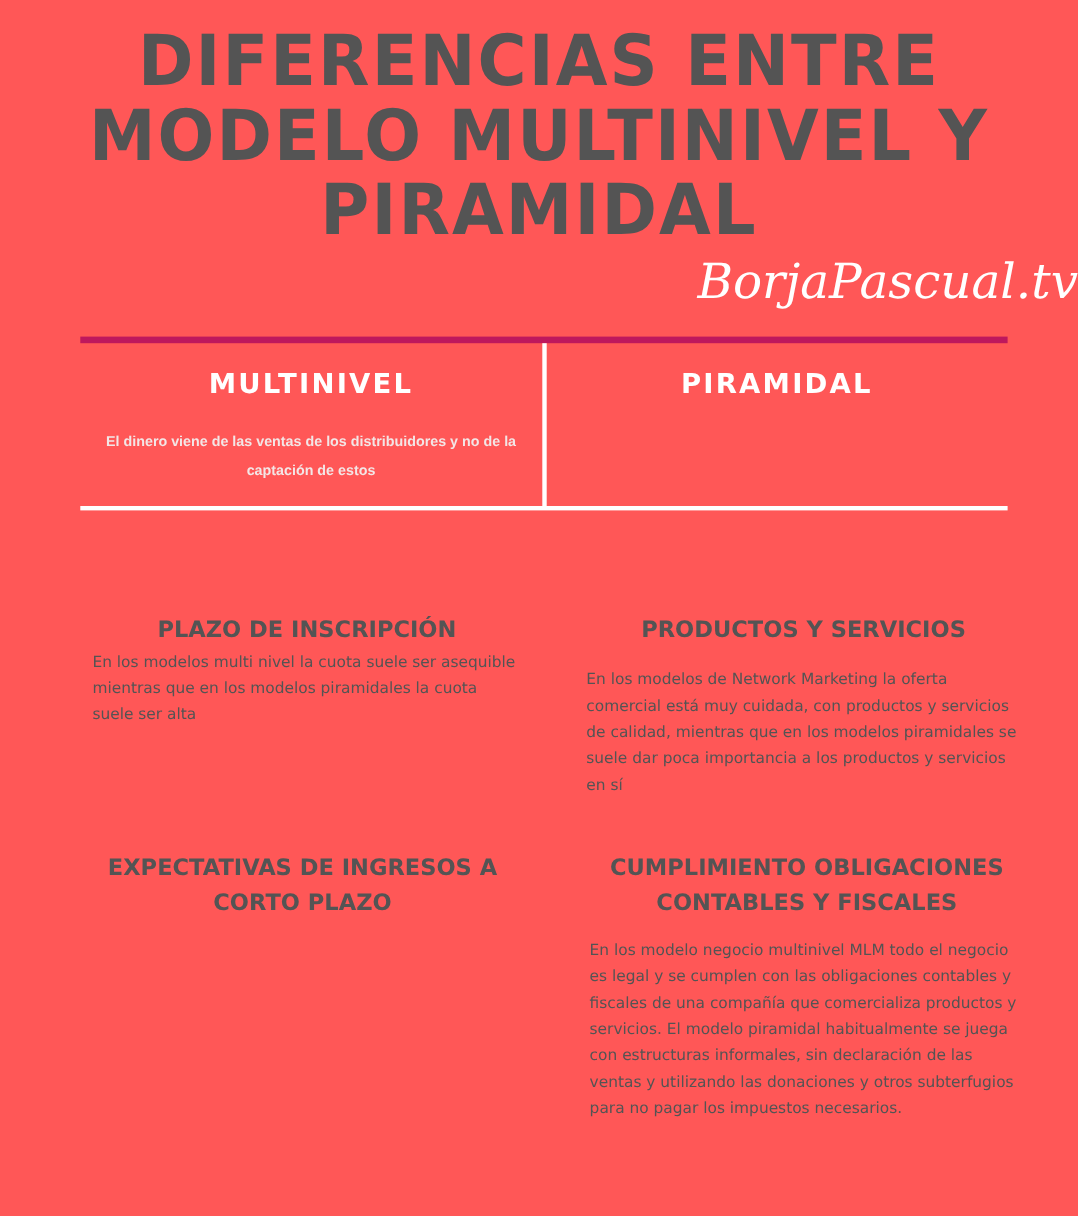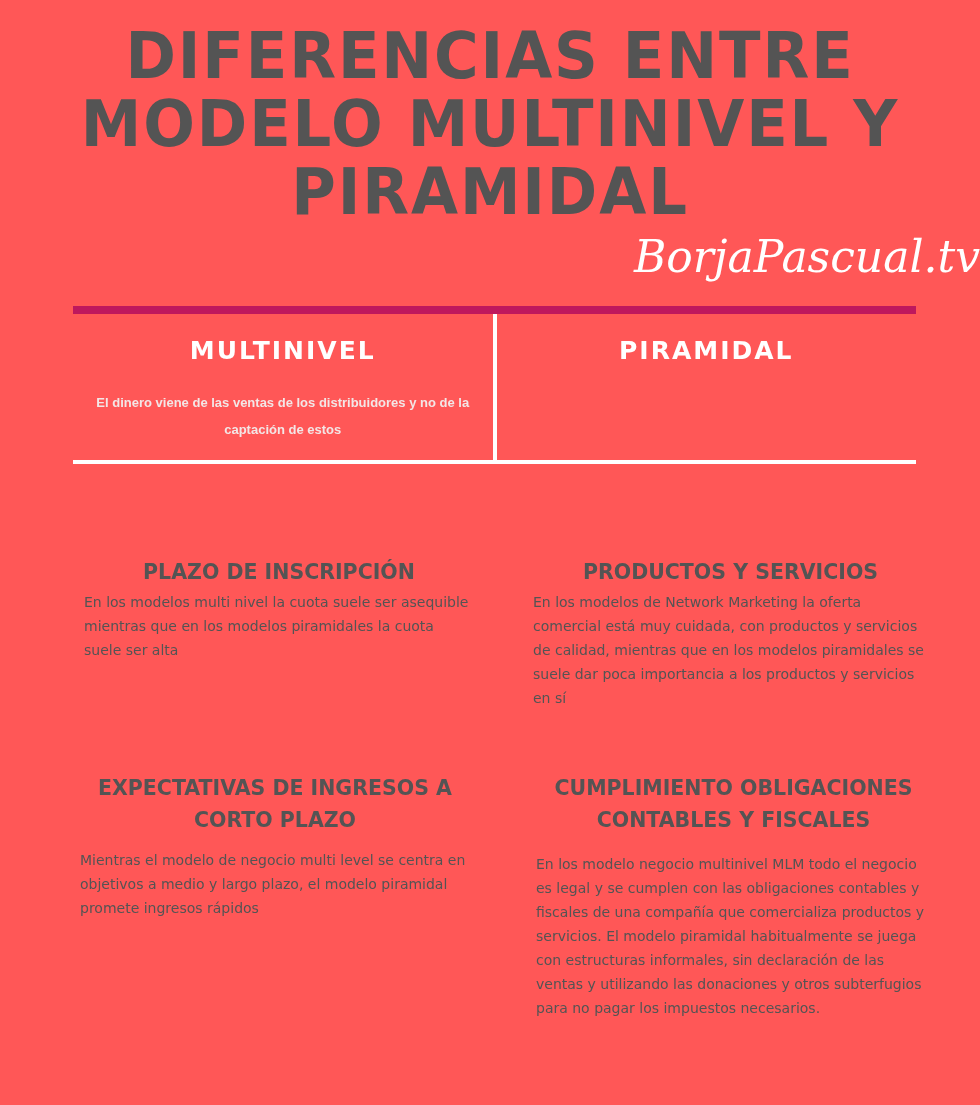--- a/index.html
+++ b/index.html
@@ -17,21 +17,21 @@
       transform: scaleX(0.95);
     }
     .title div { white-space: nowrap; }
     .brand {
       position: absolute; left: 0; top: 232px; width: 980px; text-align: right;
       color: #ffffff; font-family: "DejaVu Serif", serif; font-style: italic;
       font-size: 44px; line-height: 50px;
     }
     .compare {
       position: absolute; left: 73px; top: 306px; width: 843px; height: 158px;
-      border-top: 8px solid #be185d; border-bottom: 4px solid #fff;
+      border-top: 6px solid #be185d; border-bottom: 4px solid #fff;
       box-sizing: border-box; display: flex;
     }
     .compare .col { flex: 1; text-align: center; box-sizing: border-box; }
     .compare .divider { width: 4px; background: #fff; }
     .col h2 {
       margin: 22px 0 0; color: #fff; font-weight: bold;
       font-family: "DejaVu Sans", sans-serif; font-size: 25px; letter-spacing: 2px;
     }
     .col p {
       margin: 24px 10px 0; color: #f3e6e6; font-family: "Liberation Sans", sans-serif;
@@ -42,21 +42,21 @@
       margin: 0; text-align: center; font-family: "DejaVu Sans", sans-serif;
       font-weight: bold; font-size: 20.5px; line-height: 32px;
     }
     .section p {
       margin: 0; font-family: "DejaVu Sans", sans-serif; font-size: 14px; line-height: 24px;
     }
     #s1 { left: 84px; top: 556px; width: 390px; }
     #s1 h3 { margin-left: 0; }
     #s1 p { margin-top: 2px; }
     #s2 { left: 533px; top: 556px; width: 395px; }
-    #s2 p { margin-top: 2px; }
+    #s2 p { margin-top: 18px; }
     #s3 { left: 80px; top: 772px; width: 390px; }
     #s3 p { margin-top: 12px; }
     #s4 { left: 536px; top: 772px; width: 395px; }
     #s4 p { margin-top: 16px; }
   </style>
 </head>
 <body>
 
 <div class="title">
   <div>DIFERENCIAS ENTRE</div>
@@ -82,19 +82,18 @@
   <p>En los modelos multi nivel la cuota suele ser asequible mientras que en los modelos piramidales la cuota suele ser alta</p>
 </div>
 
 <div class="section" id="s2">
   <h3>PRODUCTOS Y SERVICIOS</h3>
   <p>En los modelos de Network Marketing la oferta comercial está muy cuidada, con productos y servicios de calidad, mientras que en los modelos piramidales se suele dar poca importancia a los productos y servicios en sí</p>
 </div>
 
 <div class="section" id="s3">
   <h3>EXPECTATIVAS DE INGRESOS A CORTO PLAZO</h3>
-  <p>Mientras el modelo de negocio multi level se centra en objetivos a medio y largo plazo, el modelo piramidal promete ingresos rápidos</p>
 </div>
 
 <div class="section" id="s4">
   <h3>CUMPLIMIENTO OBLIGACIONES CONTABLES Y FISCALES</h3>
   <p>En los modelo negocio multinivel MLM todo el negocio es legal y se cumplen con las obligaciones contables y fiscales de una compañía que comercializa productos y servicios. El modelo piramidal habitualmente se juega con estructuras informales, sin declaración de las ventas y utilizando las donaciones y otros subterfugios para no pagar los impuestos necesarios.</p>
 </div>
 
 </body></html>

